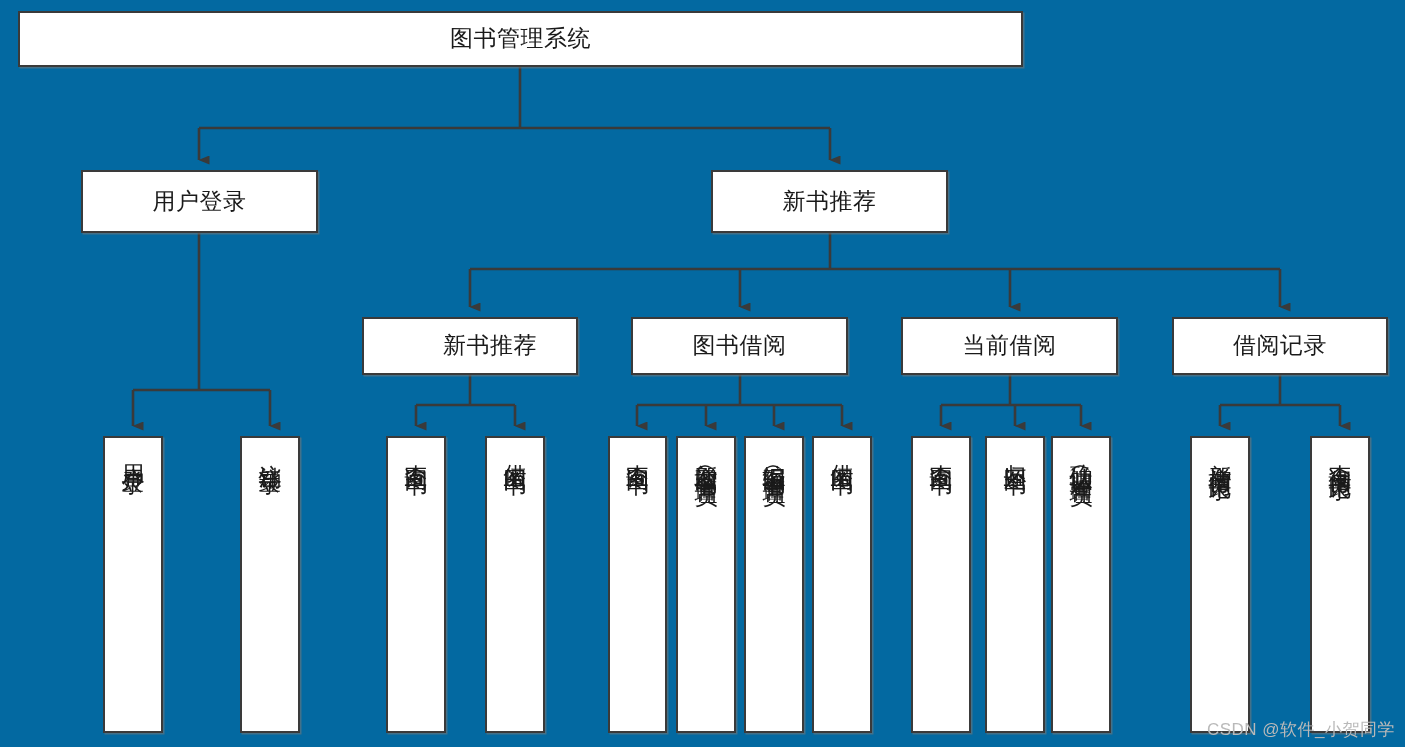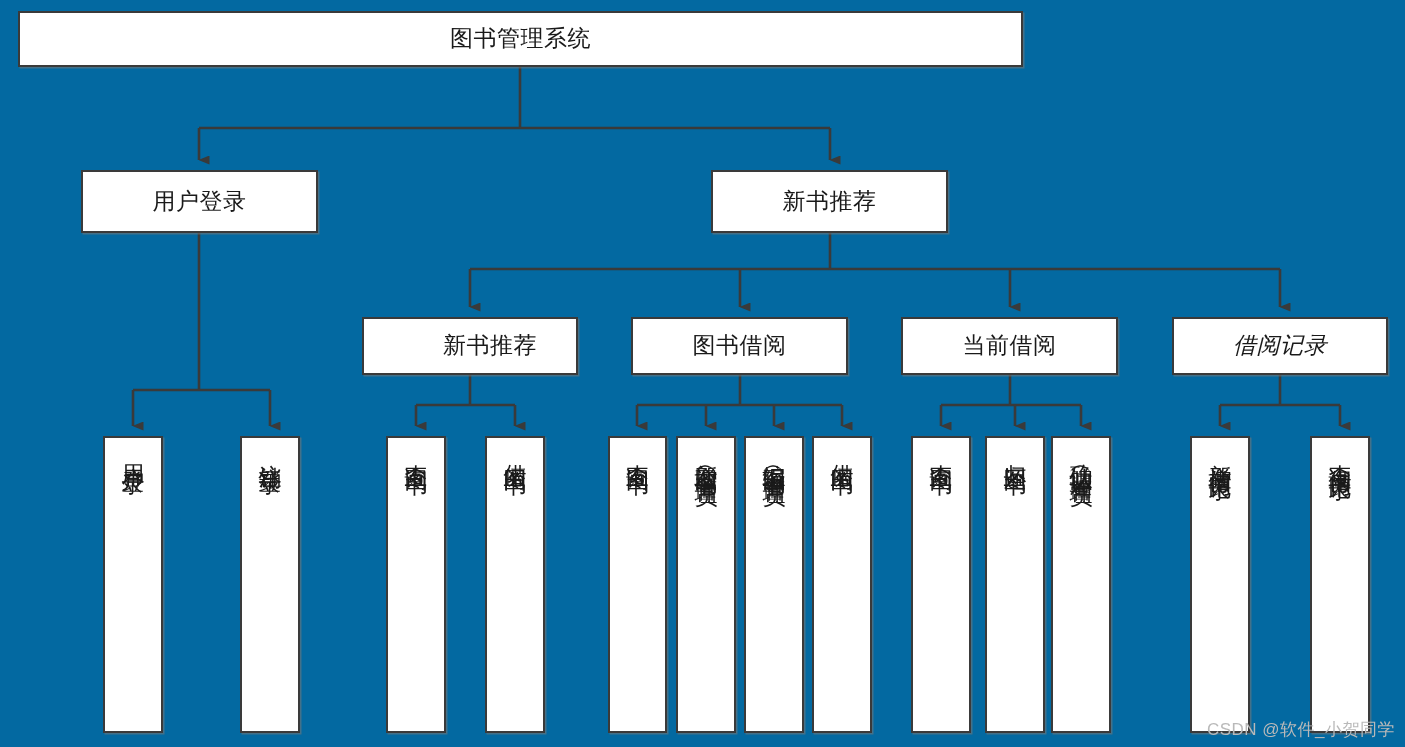--- a/index.html
+++ b/index.html
@@ -137,21 +137,21 @@
 
   <div class="node horizontal" style="left:362px; top:317px; width:216px; height:58px;padding-left:40px;">
     <span class="node-label">新书推荐</span>
   </div>
   <div class="node horizontal" style="left:631px; top:317px; width:217px; height:58px;">
     <span class="node-label">图书借阅</span>
   </div>
   <div class="node horizontal" style="left:901px; top:317px; width:217px; height:58px;">
     <span class="node-label">当前借阅</span>
   </div>
-  <div class="node horizontal" style="left:1172px; top:317px; width:216px; height:58px;font-style:italic;">
+  <div class="node horizontal" style="left:1172px; top:317px; width:216px; height:58px;">
     <span class="node-label">借阅记录</span>
   </div>
 
   <div class="node vertical" style="left:103px; top:436px; width:60px; height:297px;">
     <span class="node-label">用户登录</span>
   </div>
   <div class="node vertical" style="left:240px; top:436px; width:60px; height:297px;">
     <span class="node-label">注销登录</span>
   </div>
 

